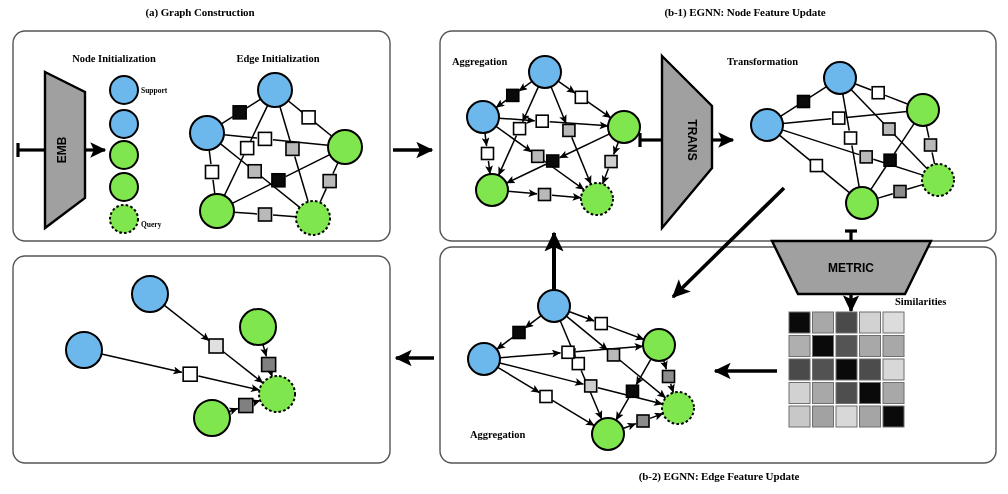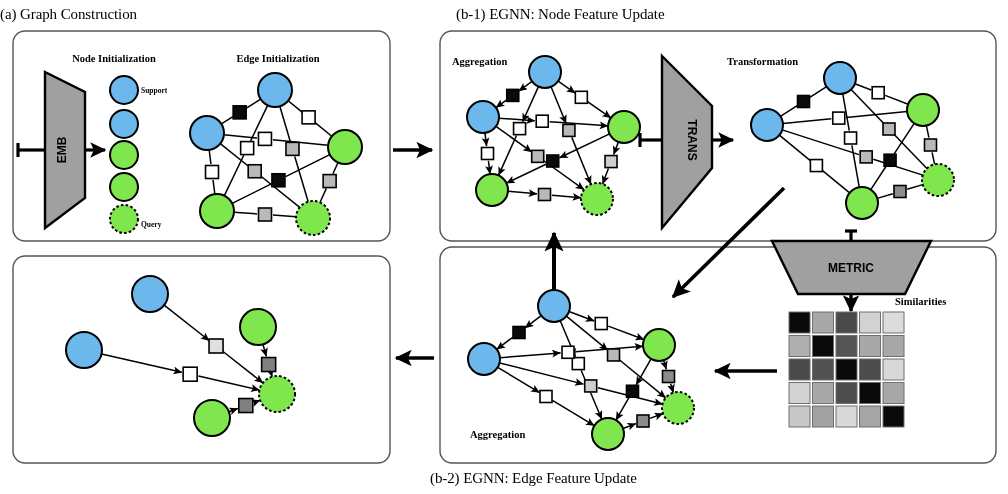--- a/index.html
+++ b/index.html
@@ -9,24 +9,24 @@
   body {
     width: 1008px; height: 494px;
     position: relative; overflow: hidden;
     font-family: "Liberation Serif", serif;
   }
   #root { position: absolute; inset: 0; }
   svg.figure { position: absolute; left: 0; top: 0; }
   .cap {
     position: absolute;
     font-family: "Liberation Serif", serif;
-    font-weight: normal;
-    font-size: 15px;
+    font-weight: bold;
+    font-size: 11px;
     color: #000;
-    text-align: left;
+    text-align: center;
     white-space: nowrap;
     letter-spacing: -0.1px;
   }
   .sublabel {
     font-family: "Liberation Serif", serif;
     font-weight: bold;
     font-size: 10.5px;
     fill: #000;
   }
   .tinylabel {

